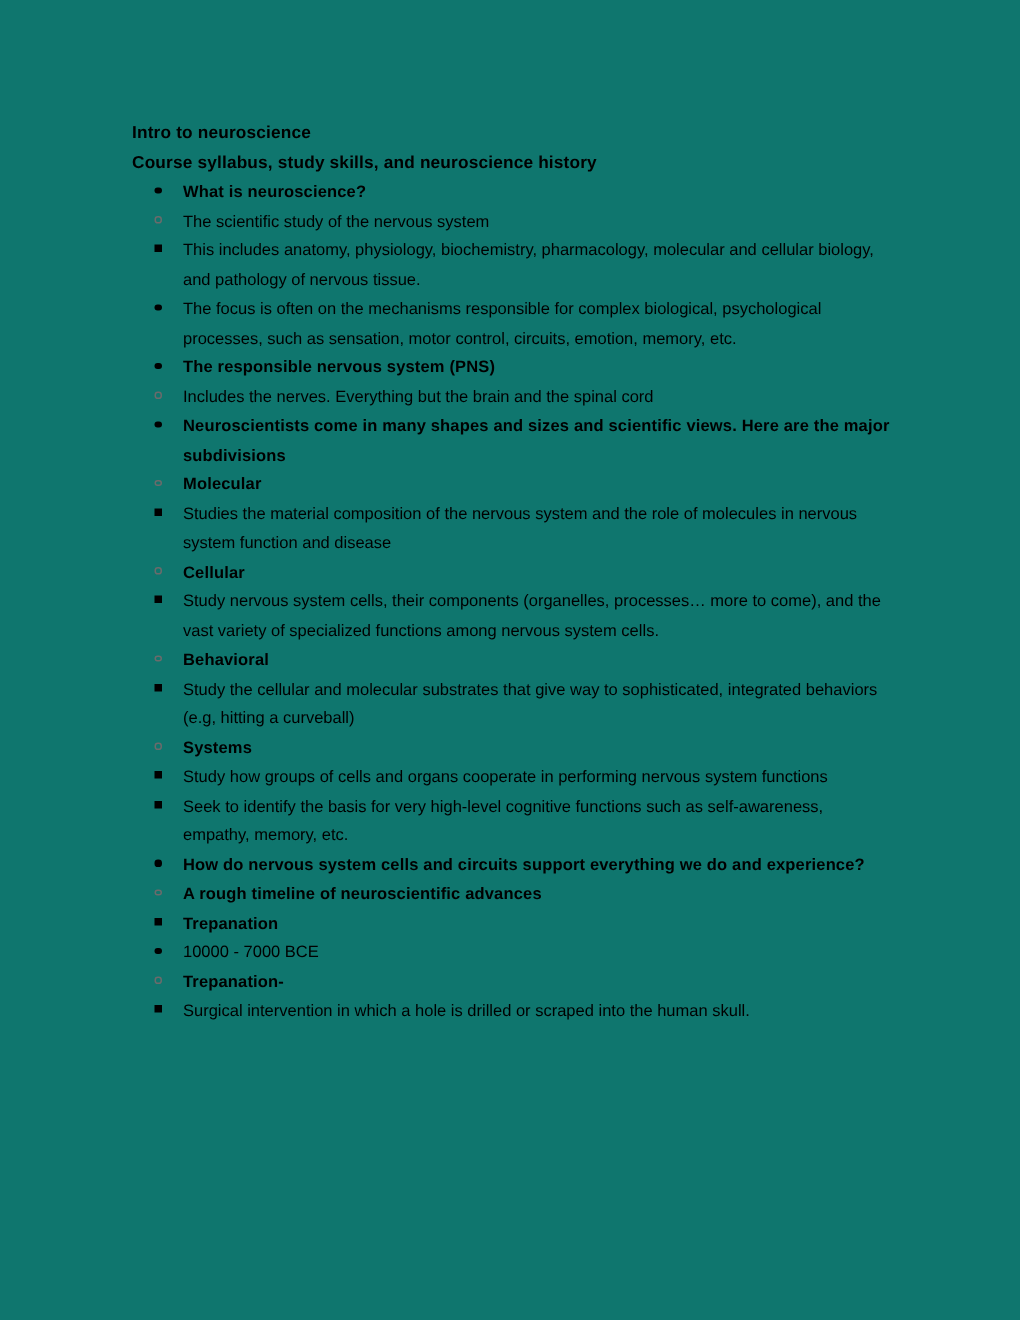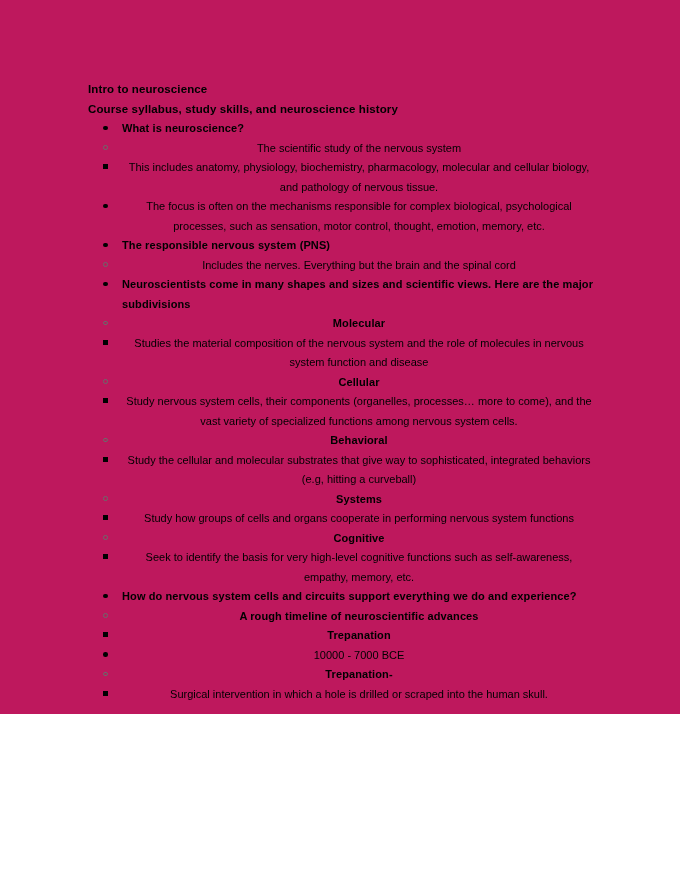--- a/index.html
+++ b/index.html
@@ -10,22 +10,22 @@
   body {
     width: 680px;
     height: 880px;
     font-family: "Liberation Sans", sans-serif;
     color: #000000;
     -webkit-font-smoothing: antialiased;
   }
   #page {
     position: relative;
     width: 680px;
-    height: 714px;
-    background: #be185d;
+    height: 880px;
+    background: #0f766e;
     overflow: hidden;
     text-decoration: underline;
   }
   #doc-body {
     position: absolute;
     left: 88px;
     top: 80px;
     width: 508px;
   }
   .heading-line {
@@ -62,21 +62,21 @@
     width: 14px;
     text-align: left;
     line-height: 19.5px;
     font-size: 11.5px;
   }
   li.node > .row > .txt {
     display: block;
   }
   
   ul.lvl1 { margin-left: 15px; }
-  ul.lvl2 { margin-left: 42px; text-align: center; }
+  ul.lvl2 { margin-left: 42px; }
   ul.lvl3 { margin-left: 38px; }
   ul.lvl4 { margin-left: 42px; }
   ul.lvl5 { margin-left: 40px; }
   ul.lvl6 { margin-left: 41px; }
 
   .bold   { font-weight: bold; letter-spacing: 0.01em; }
   .normal { font-weight: normal; }
 
   
   .m-disc::before {
@@ -136,21 +136,21 @@
             <ul class="lvl3">
               <li class="node">
                 <div class="row">
                   <span class="marker m-square"></span>
                   <span class="txt normal">This includes anatomy, physiology, biochemistry, pharmacology, molecular and cellular biology, and pathology of nervous tissue.</span>
                 </div>
                 <ul class="lvl4">
                   <li class="node">
                     <div class="row">
                       <span class="marker m-disc"></span>
-                      <span class="txt normal">The focus is often on the mechanisms responsible for complex biological, psychological processes, such as sensation, motor control, thought, emotion, memory, etc.</span>
+                      <span class="txt normal">The focus is often on the mechanisms responsible for complex biological, psychological processes, such as sensation, motor control, circuits, emotion, memory, etc.</span>
                     </div>
                   </li>
                 </ul>
               </li>
             </ul>
           </li>
         </ul>
       </li>
 
 
@@ -230,24 +230,20 @@
               <li class="node">
                 <div class="row">
                   <span class="marker m-square"></span>
                   <span class="txt normal">Study how groups of cells and organs cooperate in performing nervous system functions</span>
                 </div>
               </li>
             </ul>
           </li>
 
           <li class="node">
-            <div class="row">
-              <span class="marker m-circle"></span>
-              <span class="txt bold">Cognitive</span>
-            </div>
             <ul class="lvl3">
               <li class="node">
                 <div class="row">
                   <span class="marker m-square"></span>
                   <span class="txt normal">Seek to identify the basis for very high-level cognitive functions such as self-awareness, empathy, memory, etc.</span>
                 </div>
               </li>
             </ul>
           </li>
 

